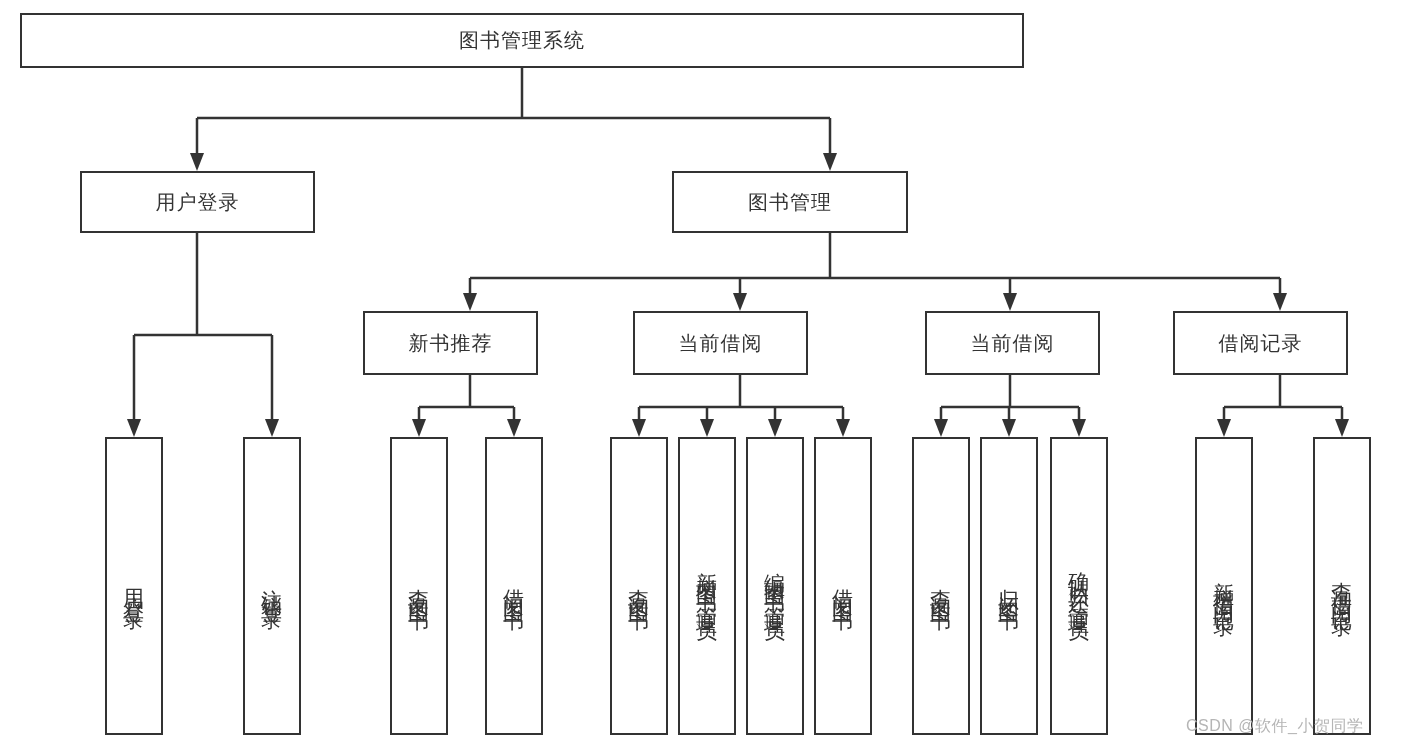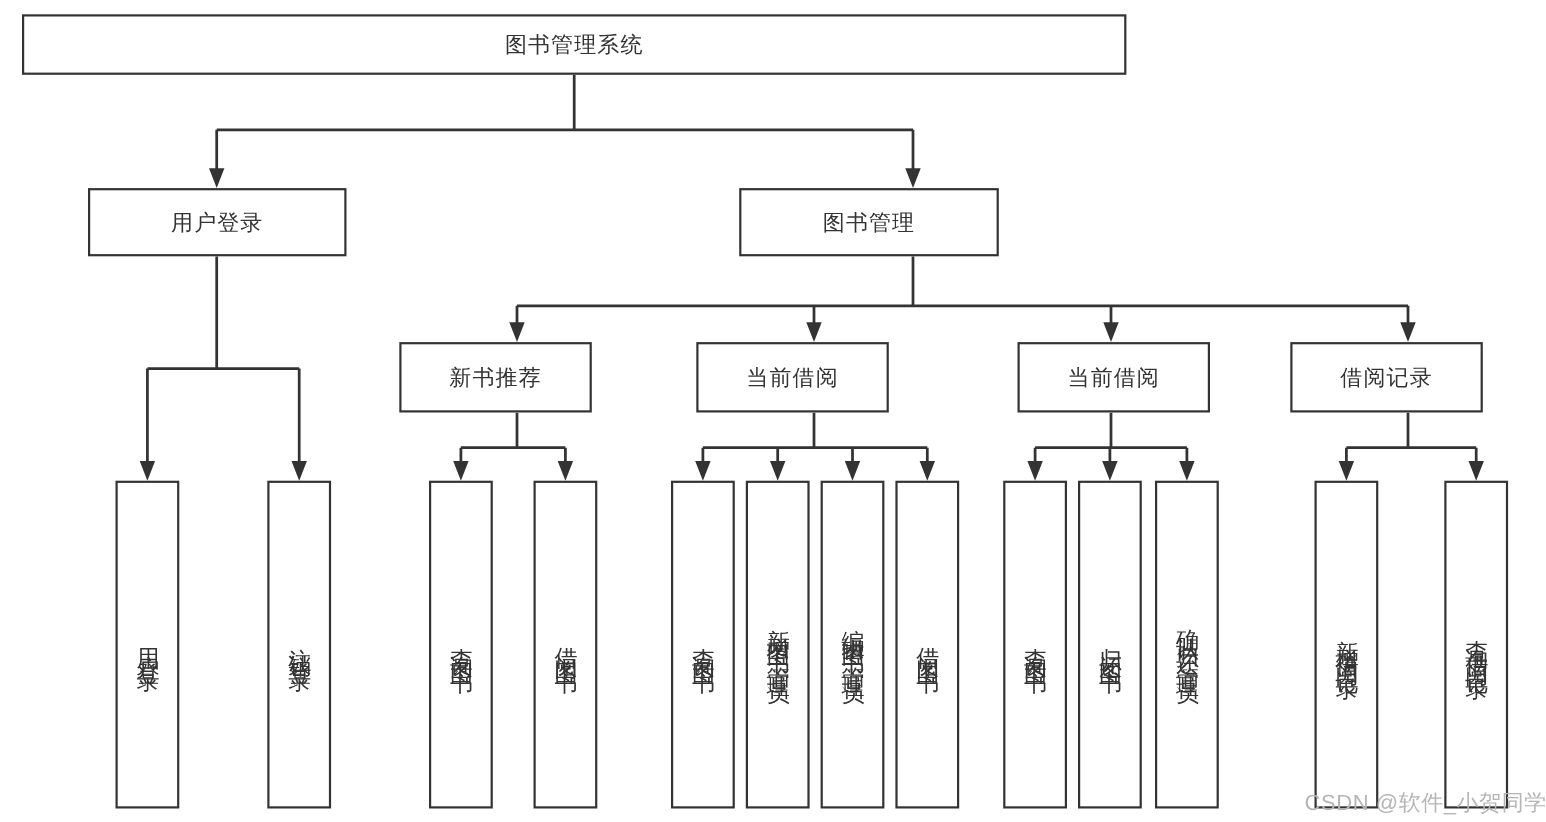--- a/index.html
+++ b/index.html
@@ -36,21 +36,21 @@
     font-size:21px;
     letter-spacing:7px;
     line-height:1;
   }
   .lvl2{top:171px;height:62px;}
   .lvl3{top:311px;height:64px;width:175px;}
   .leaf{top:437px;height:298px;width:58px;}
   #watermark{
     position:absolute;
     left:1186px;top:716px;
-    font-size:20px;
+    font-size:16px;
     color:var(--wm);
     white-space:nowrap;
     letter-spacing:0.5px;
   }
 </style>
 </head>
 <body>
 
 <div id="stage">
 

